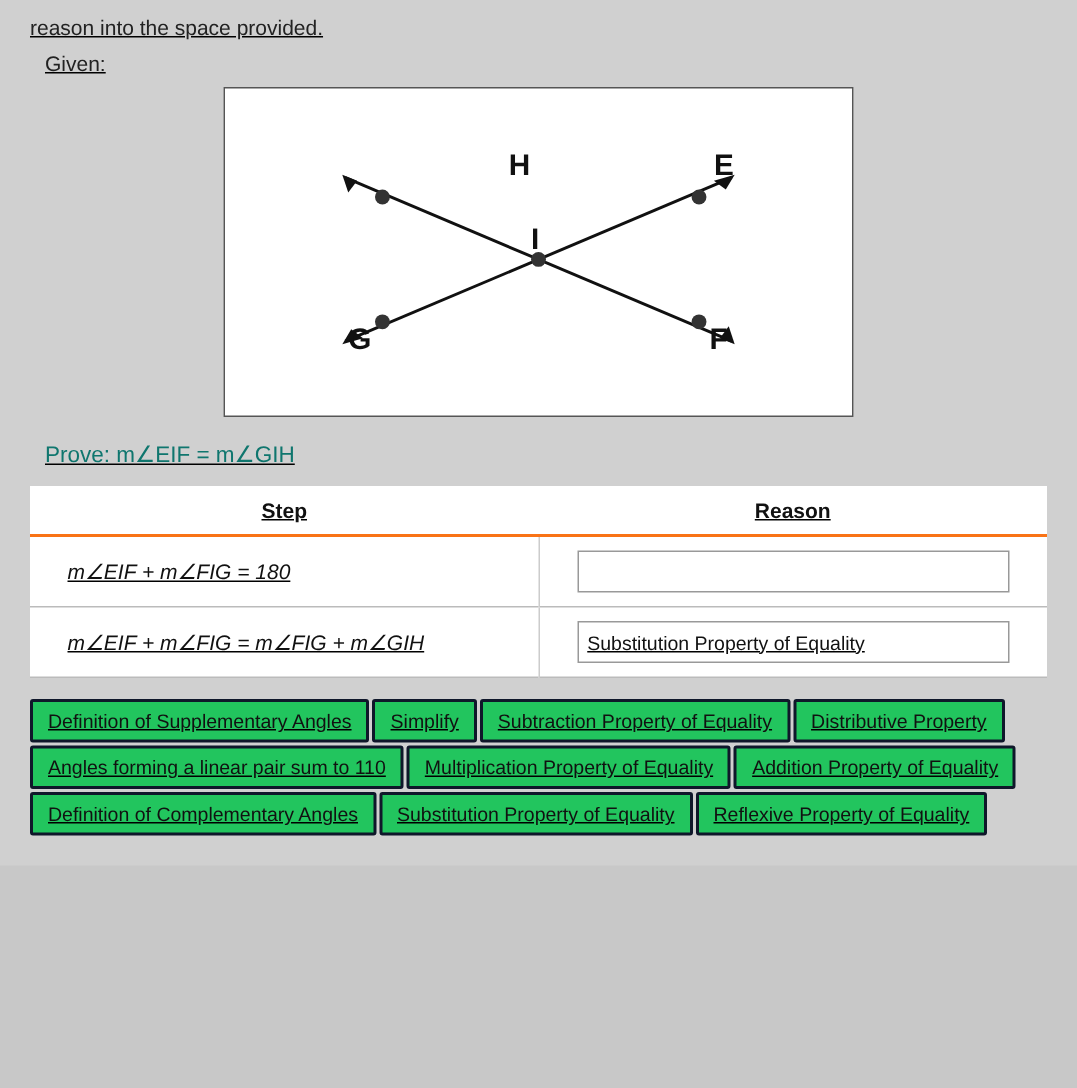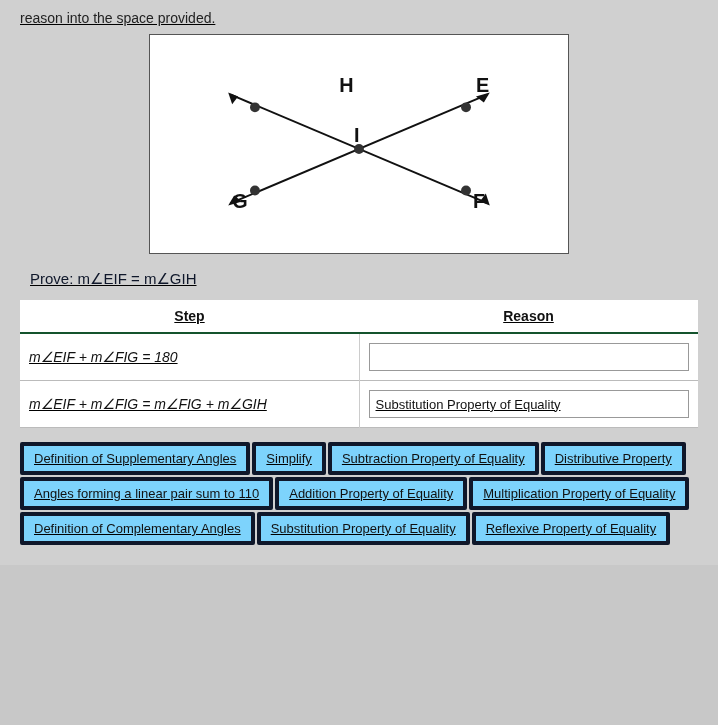--- a/index.html
+++ b/index.html
@@ -31,33 +31,33 @@
       background: white;
       border: 1.5px solid #555;
       width: 420px;
       height: 220px;
       margin: 0 auto 16px auto;
       position: relative;
       overflow: hidden;
     }
     .prove-text {
       font-size: 15px;
-      color: #0f172a;
+      color: #0f766e;
       margin-bottom: 12px;
       margin-left: 10px;
     }
     .proof-table {
       width: 100%;
       border-collapse: collapse;
       background: white;
       margin-bottom: 14px;
       font-size: 14px;
     }
     .proof-table thead tr {
-      border-bottom: 2px solid #14532d;
+      border-bottom: 2px solid #f97316;
       border-radius: 11px;
     }
     .proof-table th {
       padding: 8px 12px;
       text-align: center;
       font-weight: bold;
       font-size: 14px;
       color: #111;
       background: white;
     }
@@ -67,21 +67,21 @@
     }
     .proof-table th.reason-col {
       width: 50%;
       text-align: center;
       margin-top: 29px;
     }
     .proof-table tbody tr {
       border-bottom: 1px solid #bbb;
     }
     .proof-table td {
-      padding: 9px 9px;
+      padding: 9px 25px;
       vertical-align: middle;
       background: white;
     }
     .proof-table td.step-cell {
       font-style: italic;
       font-size: 14px;
       color: #111;
       width: 50%;
     }
     .proof-table td.reason-cell {
@@ -106,42 +106,43 @@
       background: white;
       width: 100%;
     }
     .answer-tiles {
       display: flex;
       flex-wrap: wrap;
       gap: 2px;
       margin-top: 4px;
     }
     .tile {
-      border: 4px solid #0f172a;
-      background: #7dd3fc;
+      border: 2px solid #0f172a;
+      background: #22c55e;
       padding: 5px 10px;
       font-size: 13px;
       color: #111;
       cursor: pointer;
       white-space: nowrap;
       border-radius: 2px;
     }
     
     .diagram-svg {
       width: 100%;
       height: 100%;
     }
   </style>
 </head>
 <body>
 
 <div class="main-container">
 
   <div class="intro-text">reason into the space provided.</div>
 
+  <div class="given-label">Given:</div>
 
   <div class="diagram-container">
     <svg class="diagram-svg" viewBox="0 0 420 220">
 
       <line x1="80" y1="60" x2="340" y2="170" stroke="#111" stroke-width="2"></line>
 
       <line x1="340" y1="60" x2="80" y2="170" stroke="#111" stroke-width="2"></line>
 
       <polygon points="78,58 88,62 82,70" fill="#111"></polygon>
 
@@ -193,20 +194,20 @@
         </tr>
       </tbody>
   </table>
 
   <div class="answer-tiles" id="tiles-container">
   <div class="tile">Definition of Supplementary Angles</div>
       <div class="tile">Simplify</div>
       <div class="tile">Subtraction Property of Equality</div>
       <div class="tile">Distributive Property</div>
       <div class="tile">Angles forming a linear pair sum to 110</div>
+      <div class="tile">Multiplication Property of Equality</div>
       <div class="tile">Addition Property of Equality</div>
-      <div class="tile">Multiplication Property of Equality</div>
       <div class="tile">Definition of Complementary Angles</div>
       <div class="tile">Substitution Property of Equality</div>
       <div class="tile">Reflexive Property of Equality</div>
     </div>
 
 </div>
 
 </body></html>

